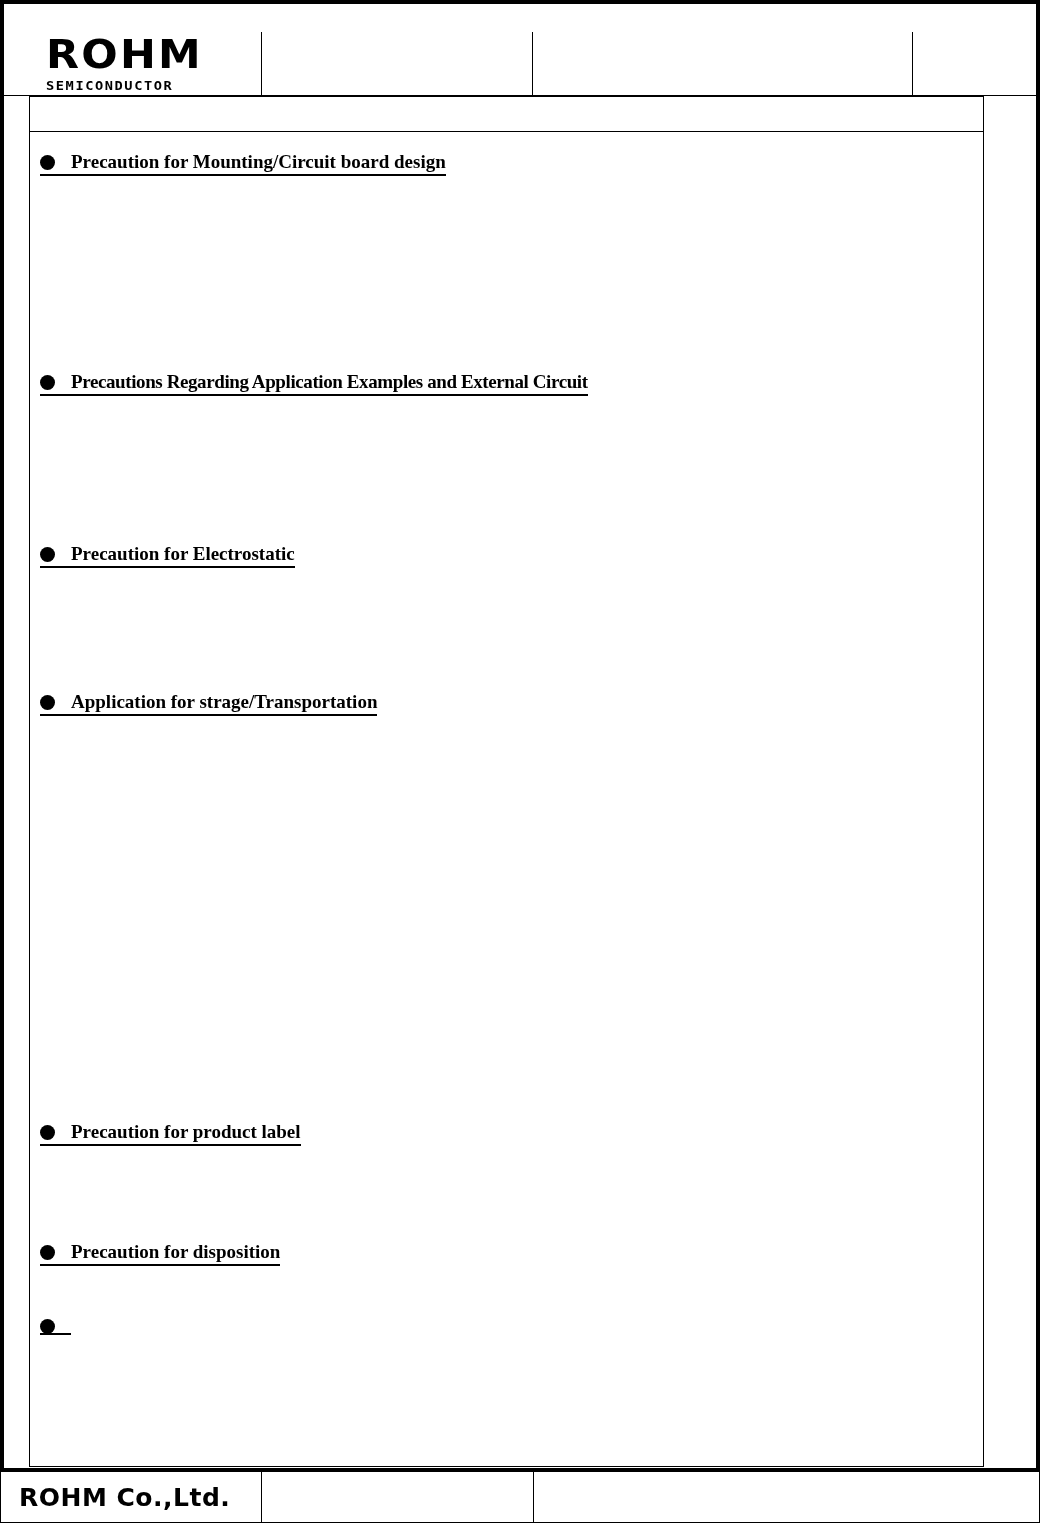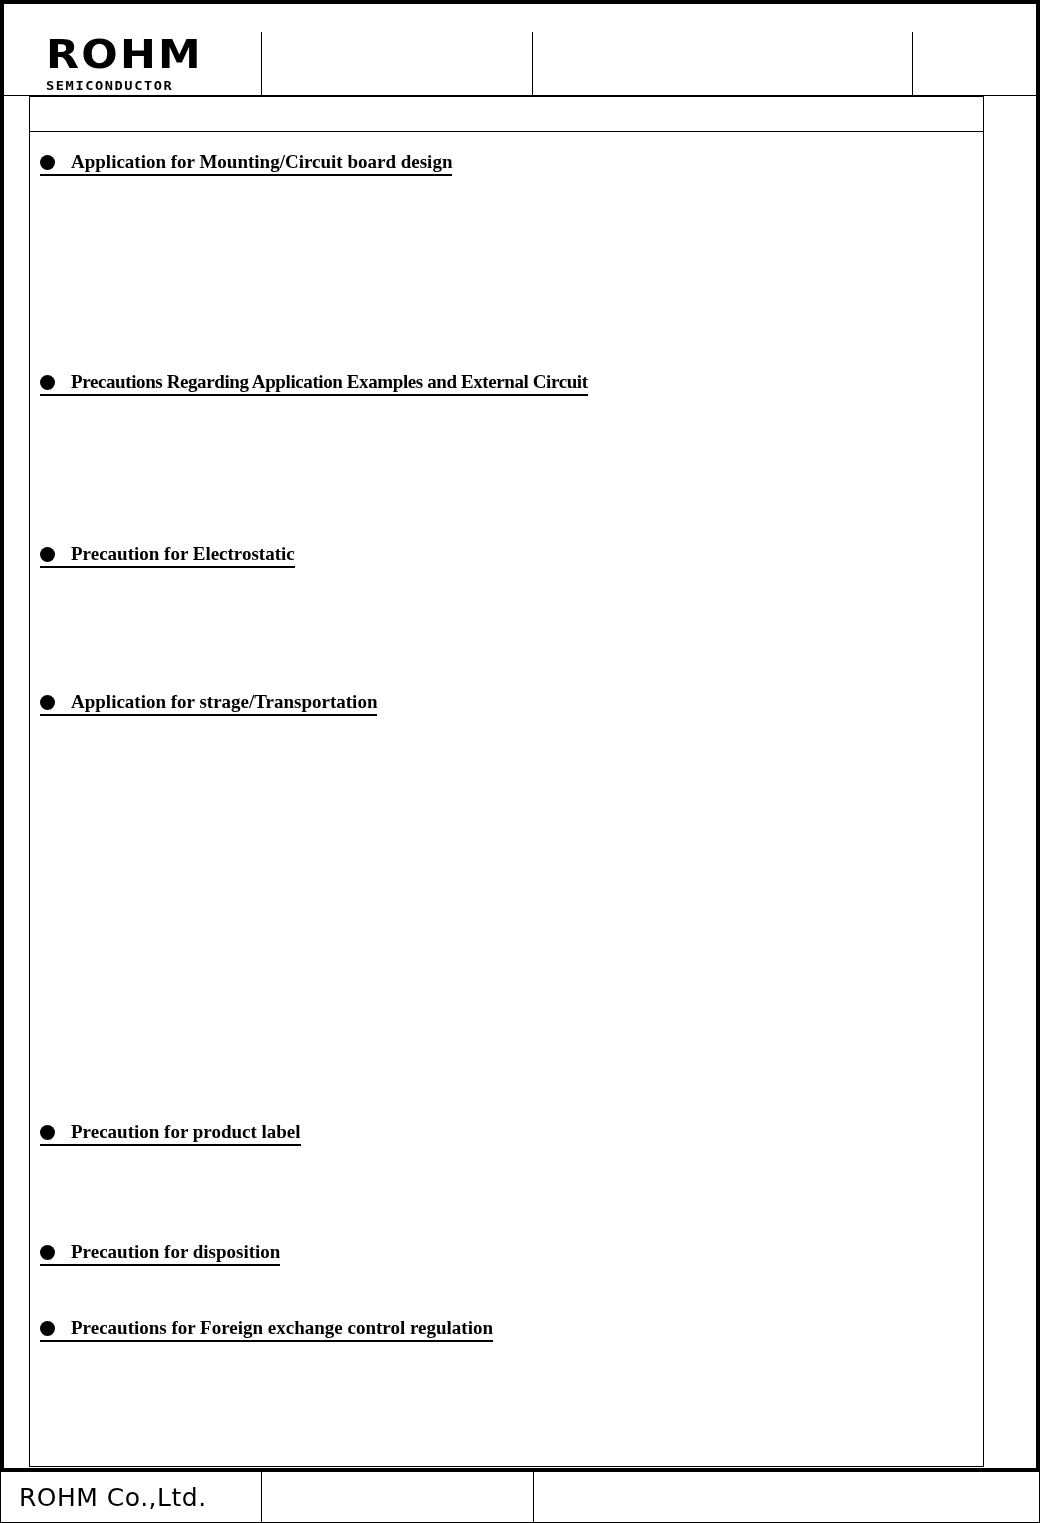--- a/index.html
+++ b/index.html
@@ -37,21 +37,21 @@
     .section .title { text-decoration: none; }
     .section .ul { border-bottom: 2px solid #000; padding-bottom: 1px; display: flex; align-items: baseline; }
 
     .footer { position: absolute; left: 0; top: 1468px; width: 1040px; height: 55px; display: flex;
               border-top: 4px solid #000; box-sizing: border-box; }
     .footer .fcell { height: 51px; border-right: 1.5px solid #000; border-bottom: 1.5px solid #000;
                      box-sizing: border-box; }
     .f-1 { width: 262px; border-left: 1.5px solid #000; display: flex; align-items: center; padding-left: 18px; }
     .f-2 { width: 272px; }
     .f-3 { flex: 1; }
-    .company { font-family: "DejaVu Sans", sans-serif; font-weight: normal; font-size: 25px;
+    .company { font-family: "DejaVu Sans", sans-serif; font-weight: bold; font-size: 25px;
                letter-spacing: 0.5px; }
   </style>
 </head>
 <body>
 
 <div class="frame"></div>
 
 <div class="header">
   <div class="cell c-logo">
     <div class="logo">
@@ -63,21 +63,21 @@
   <div class="cell c-3"></div>
   <div class="cell c-4"></div>
 </div>
 
 <div class="inner">
   <div class="inner-title"></div>
 
   <div class="section" style="top:54px;">
     <span class="ul">
       <span class="bullet"></span>
-      <span class="title">Application for Mounting/Circuit board design</span>
+      <span class="title">Precaution for Mounting/Circuit board design</span>
     </span>
   </div>
 
   <div class="section" style="top:274px;">
     <span class="ul">
       <span class="bullet"></span>
       <span class="title" style="letter-spacing:-0.4px;">Precautions Regarding Application Examples and External Circuit</span>
     </span>
   </div>
 
@@ -105,21 +105,20 @@
   <div class="section" style="top:1144px;">
     <span class="ul">
       <span class="bullet"></span>
       <span class="title">Precaution for disposition</span>
     </span>
   </div>
 
   <div class="section" style="top:1220px;">
     <span class="ul">
       <span class="bullet"></span>
-      <span class="title">Precautions for Foreign exchange control regulation</span>
     </span>
   </div>
 </div>
 
 <div class="footer">
   <div class="fcell f-1">
     <span class="company">ROHM Co.,Ltd.</span>
   </div>
   <div class="fcell f-2"></div>
   <div class="fcell f-3"></div>

